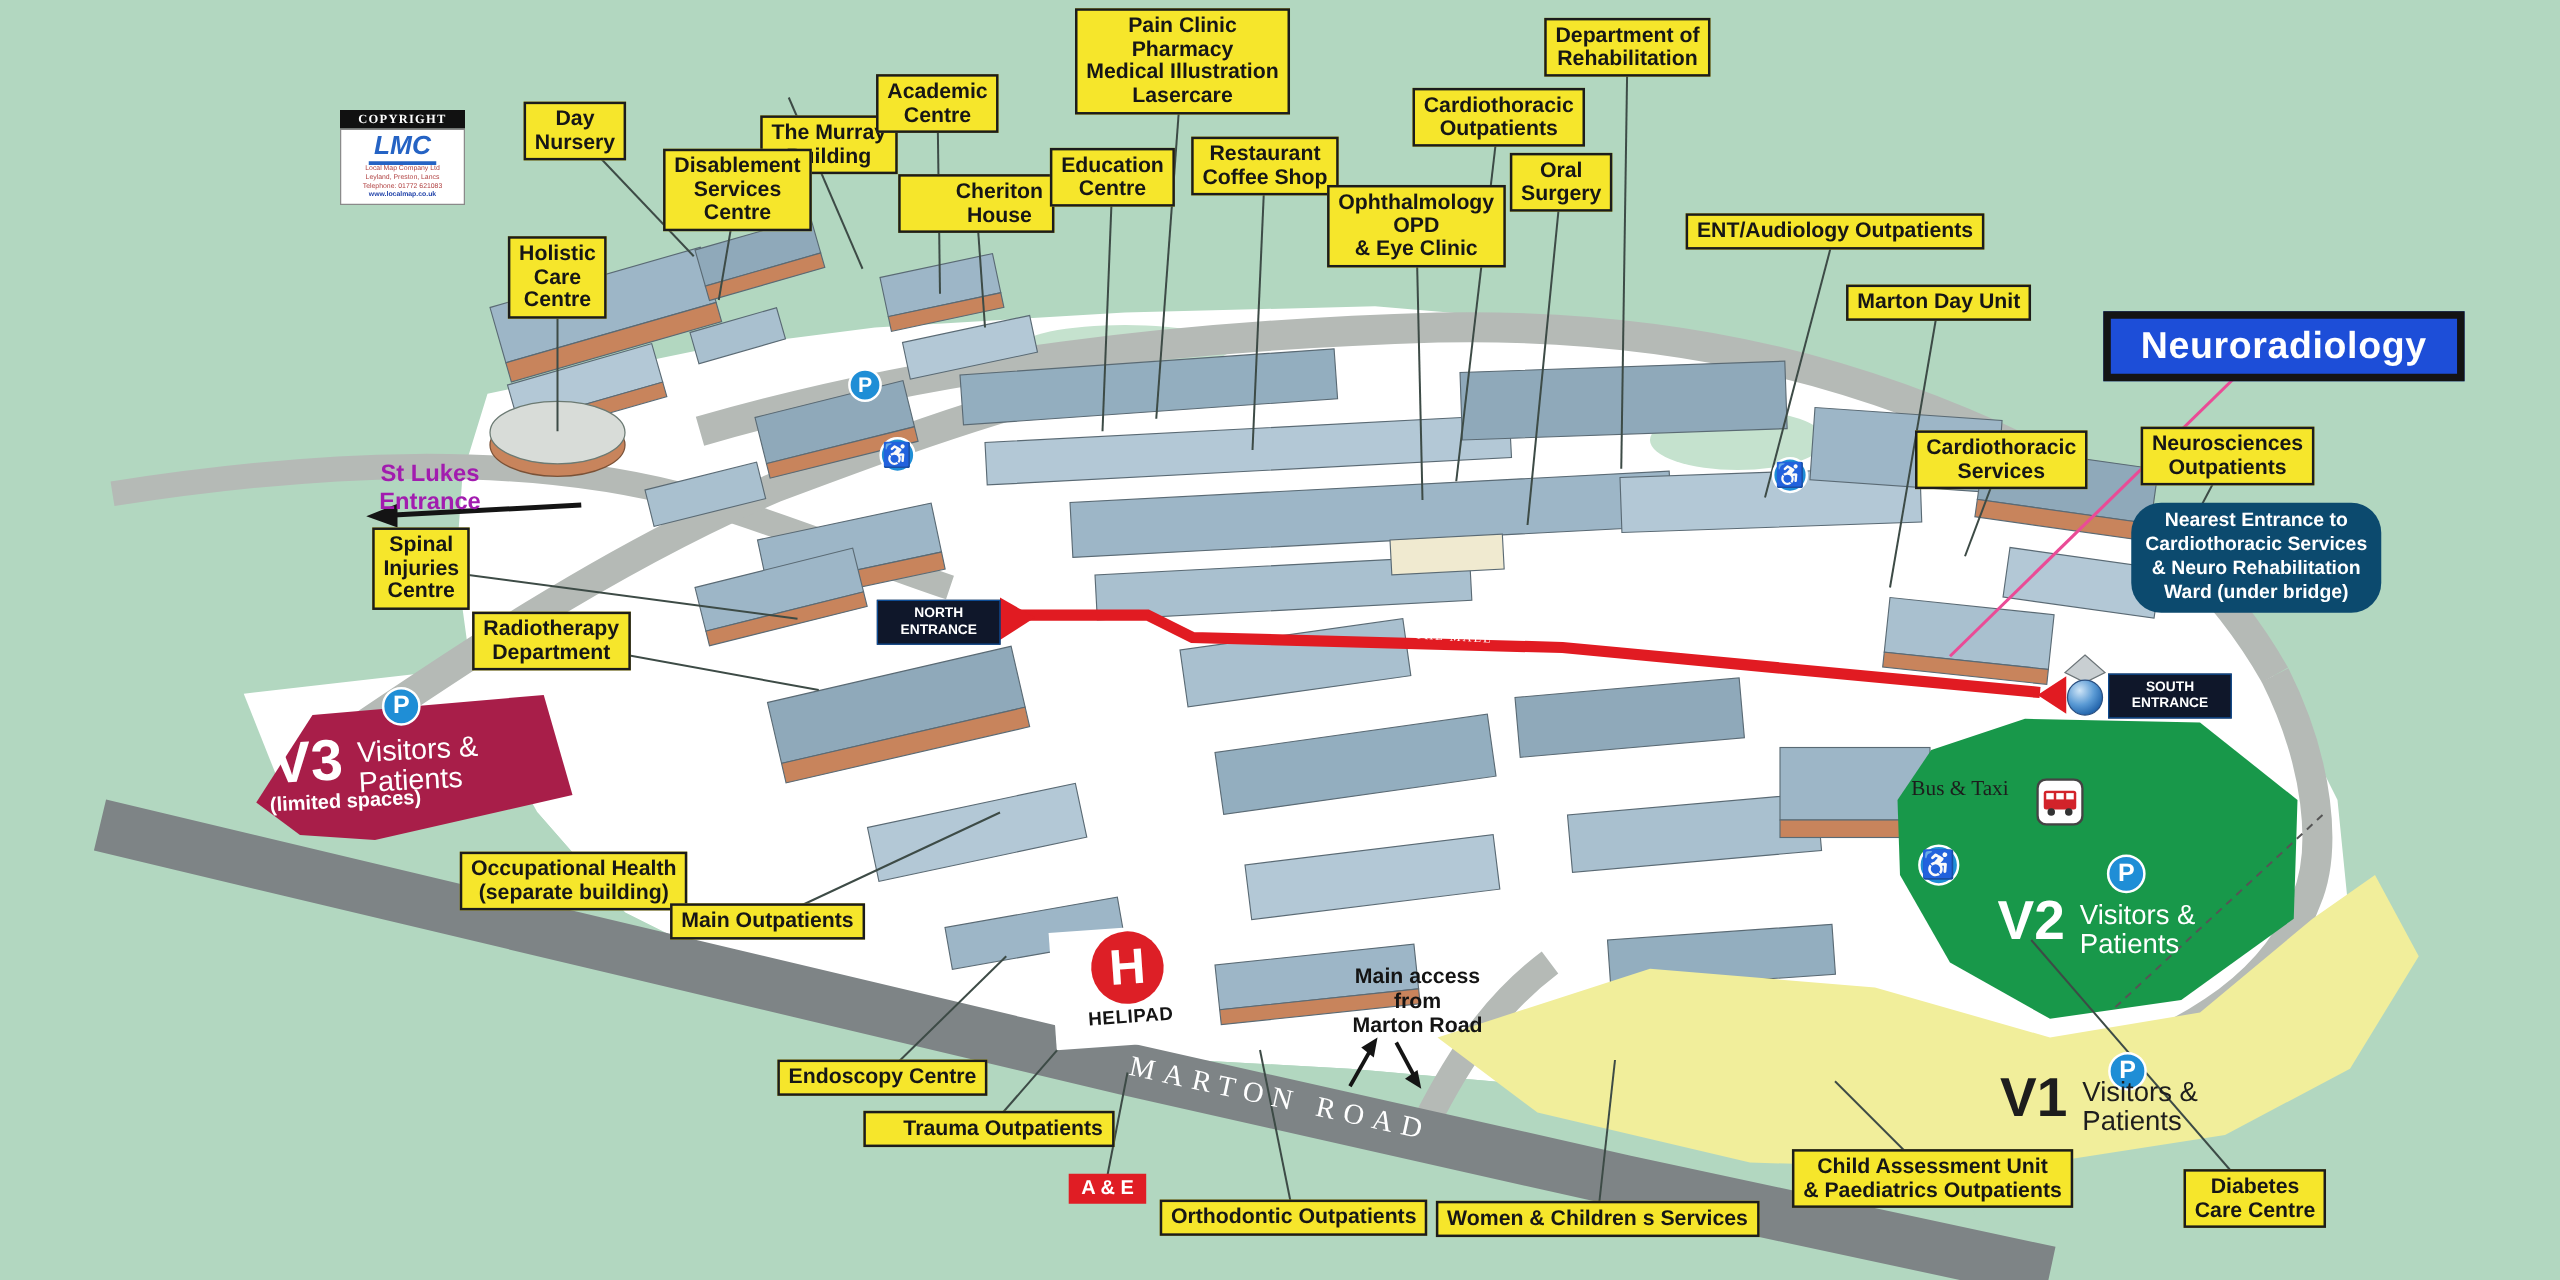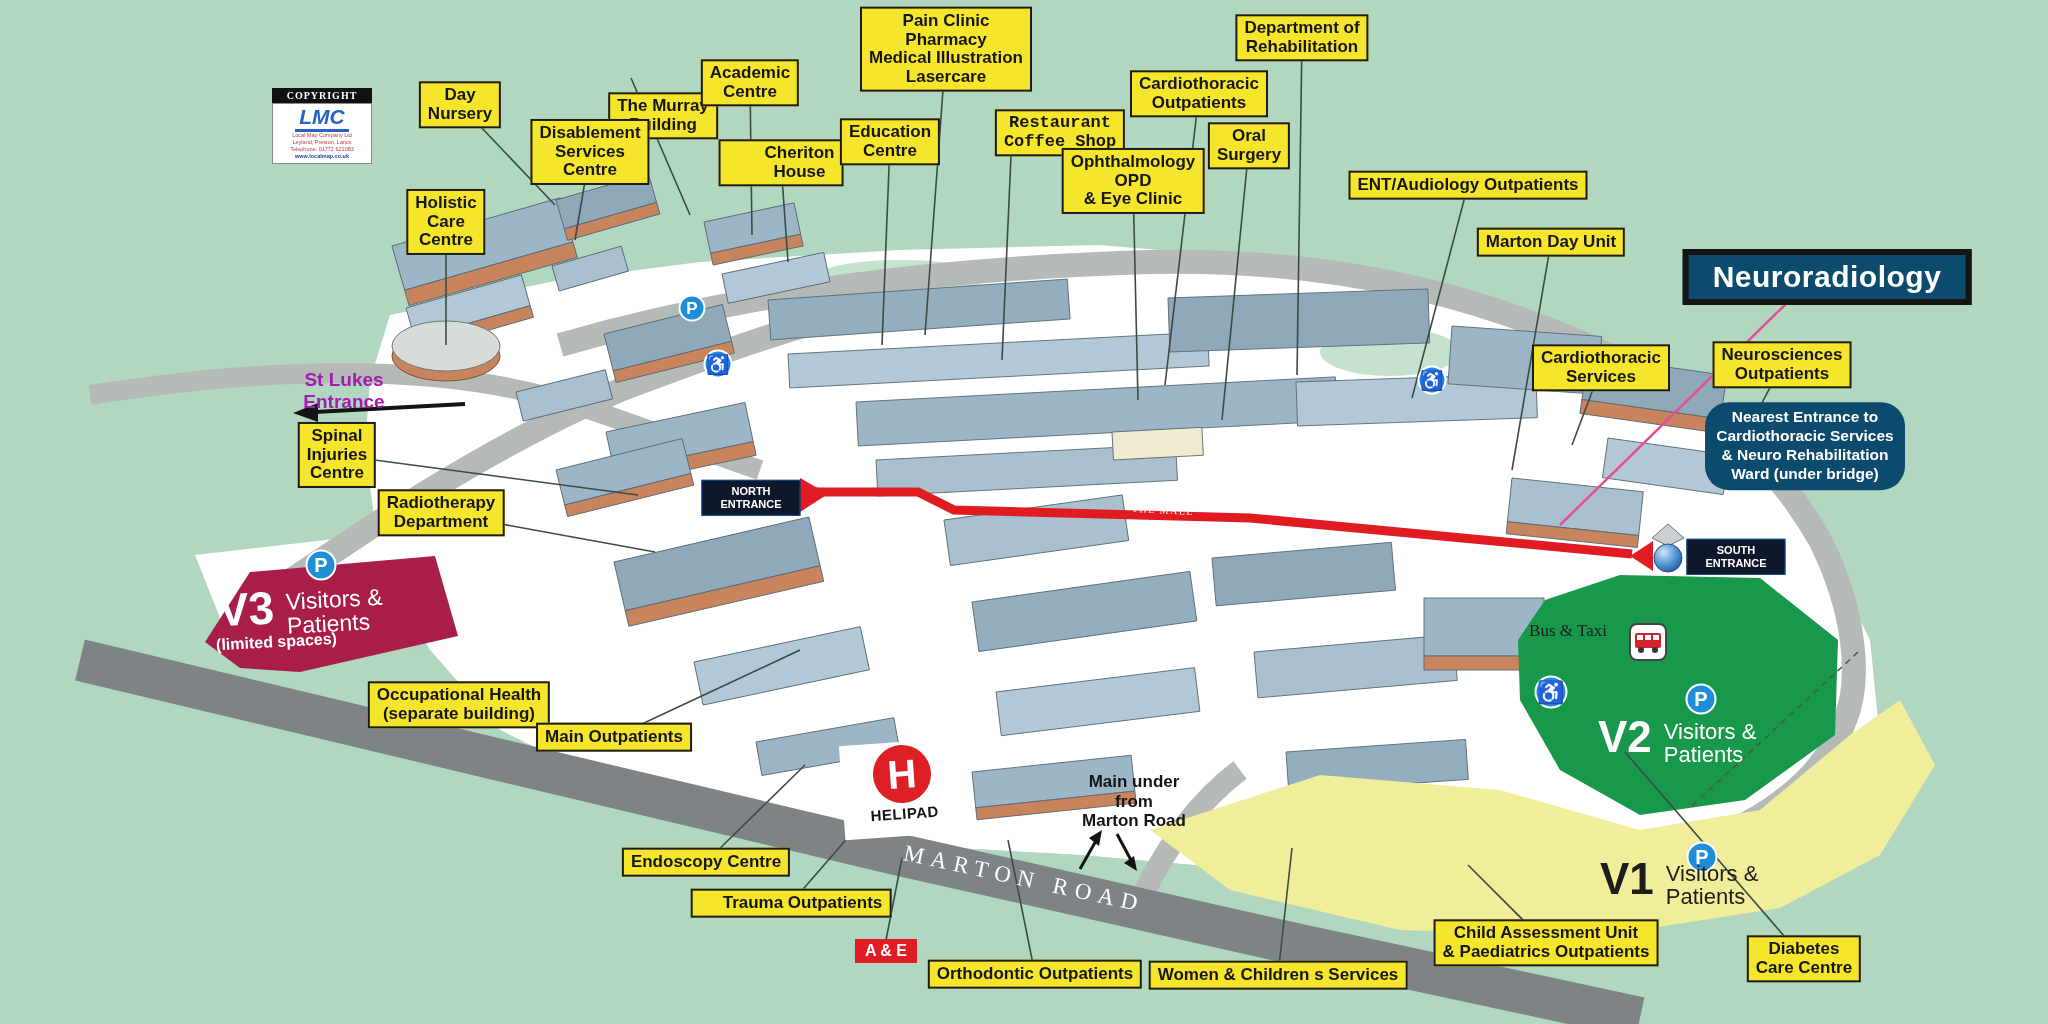--- a/index.html
+++ b/index.html
@@ -16,21 +16,21 @@
   #icons{z-index:2}
   #labels-layer{z-index:3}
 
   .lbl{position:absolute;transform:translate(-50%,-50%);white-space:pre-line;text-align:center;}
   .lbl-yellow{background:#f6e62b;border:2px solid #1c1c1c;color:#161616;
               font-weight:bold;font-size:17px;line-height:1.1;padding:3px 7px;}
   .lbl-blue{background:#0f172a;color:#fff;font-weight:bold;font-size:11px;line-height:1.2;
             padding:4px 18px;border:1px solid #0d4c94;}
   .lbl-blue-lg{background:#0c4a6e;color:#fff;font-weight:bold;font-size:15.5px;line-height:1.22;
             padding:6px 9px;border-radius:24px;}
-  .lbl-pink{background:#0c4a6e;color:#fff;border:6px solid #141414;font-weight:bold;
+  .lbl-pink{background:#1d4ed8;color:#fff;border:6px solid #141414;font-weight:bold;
             font-size:30px;padding:5px 24px;letter-spacing:.5px;}
   .lbl-red{background:#e01d24;color:#fff;font-weight:bold;font-size:16px;padding:3px 10px;}
   .lbl-plain{color:#a21caf;font-weight:bold;font-size:19px;line-height:1.15;}
   .lbl-plain-sm{color:#141414;font-weight:bold;font-size:17px;line-height:1.15;}
 
   .road-text{position:absolute;transform:translate(-50%,-50%) rotate(12.3deg);
              font-family:"Liberation Serif",serif;color:#fff;font-size:23px;letter-spacing:7px;white-space:nowrap;}
   .mall-text{position:absolute;transform:translate(-50%,-50%) rotate(3deg);
              font-family:"Liberation Serif",serif;color:#fff;font-size:10px;letter-spacing:1.5px;white-space:nowrap;}
   .serif-note{position:absolute;transform:translate(-50%,-50%);
@@ -325,21 +325,21 @@
 ENTRANCE</div>
     <div class="lbl lbl-blue" style="left:1736px;top:557px">SOUTH
 ENTRANCE</div>
     <div class="lbl lbl-blue-lg" style="left:1805px;top:446px;width:182px">Nearest Entrance to
 Cardiothoracic Services
 &amp; Neuro Rehabilitation
 Ward (under bridge)</div>
 
     <div class="lbl lbl-plain" style="left:344px;top:391px">St Lukes
 Entrance</div>
-    <div class="lbl lbl-plain-sm" style="left:1134px;top:801px">Main under
+    <div class="lbl lbl-plain-sm" style="left:1134px;top:801px">Main access
 from
 Marton Road</div>
 
     <div class="road-text" style="left:1024px;top:879px">MARTON ROAD</div>
     <div class="mall-text" style="left:1163px;top:510px">THE MALL</div>
     <div class="serif-note" style="left:1568px;top:631px">Bus &amp; Taxi</div>
 
     <div class="lbl lbl-red" style="left:886px;top:951px">A &amp; E</div>
 
     <div class="vblock" id="v3-block">
@@ -369,21 +369,21 @@
 Services
 Centre</div>
       <div class="lbl lbl-yellow" style="left: 781px; top: 163px; padding-left: 44px;">Cheriton
 House</div>
       <div class="lbl lbl-yellow" style="left: 946px; top: 49px;">Pain Clinic
 Pharmacy
 Medical Illustration
 Lasercare</div>
       <div class="lbl lbl-yellow" style="left: 890px; top: 142px;">Education
 Centre</div>
-      <div class="lbl lbl-yellow" style="left: 1060px; top: 133px; font-family: Liberation Mono, monospace;">Restaurant
+      <div class="lbl lbl-yellow" style="left: 1012px; top: 133px;">Restaurant
 Coffee Shop</div>
       <div class="lbl lbl-yellow" style="left: 1199px; top: 94px;">Cardiothoracic
 Outpatients</div>
       <div class="lbl lbl-yellow" style="left: 1249px; top: 146px;">Oral
 Surgery</div>
       <div class="lbl lbl-yellow" style="left: 1302px; top: 38px;">Department of
 Rehabilitation</div>
       <div class="lbl lbl-yellow" style="left: 1133px; top: 181px;">Ophthalmology
 OPD
 &amp; Eye Clinic</div>

